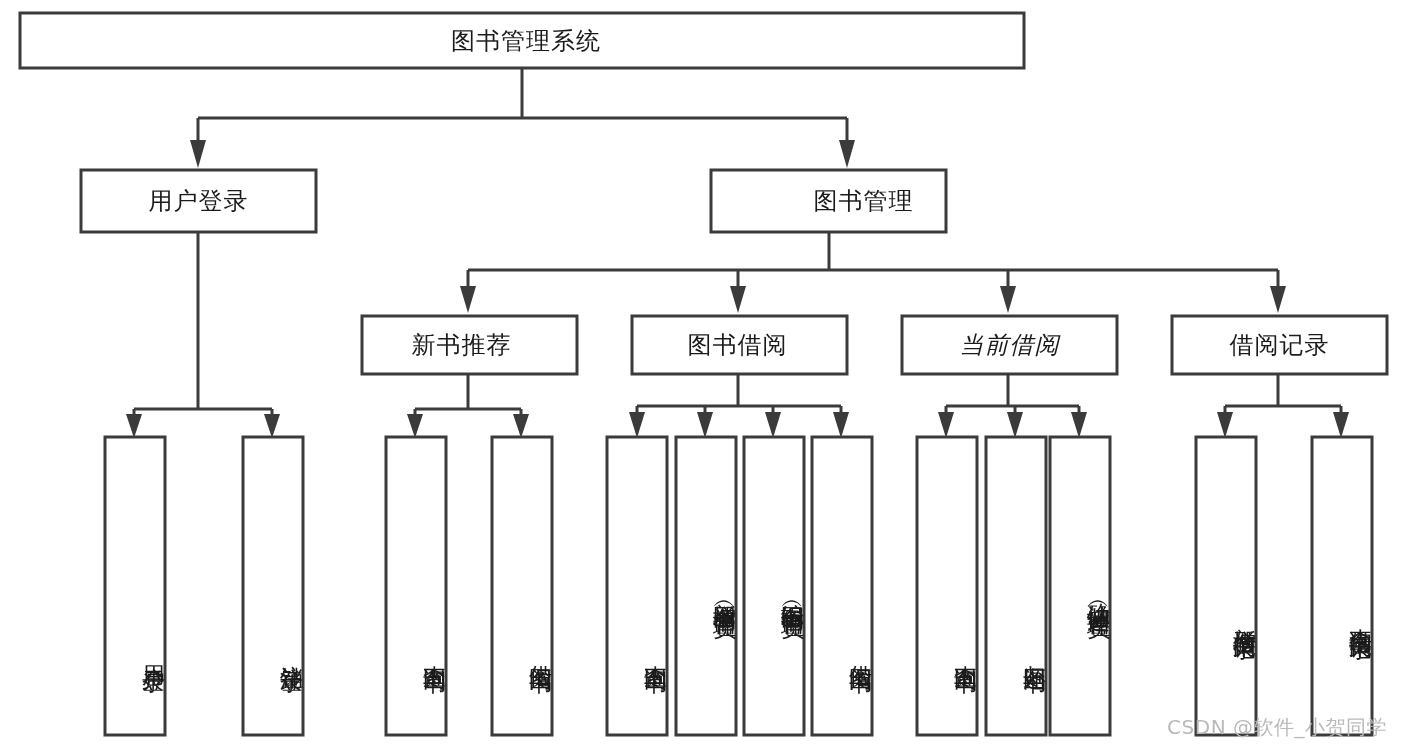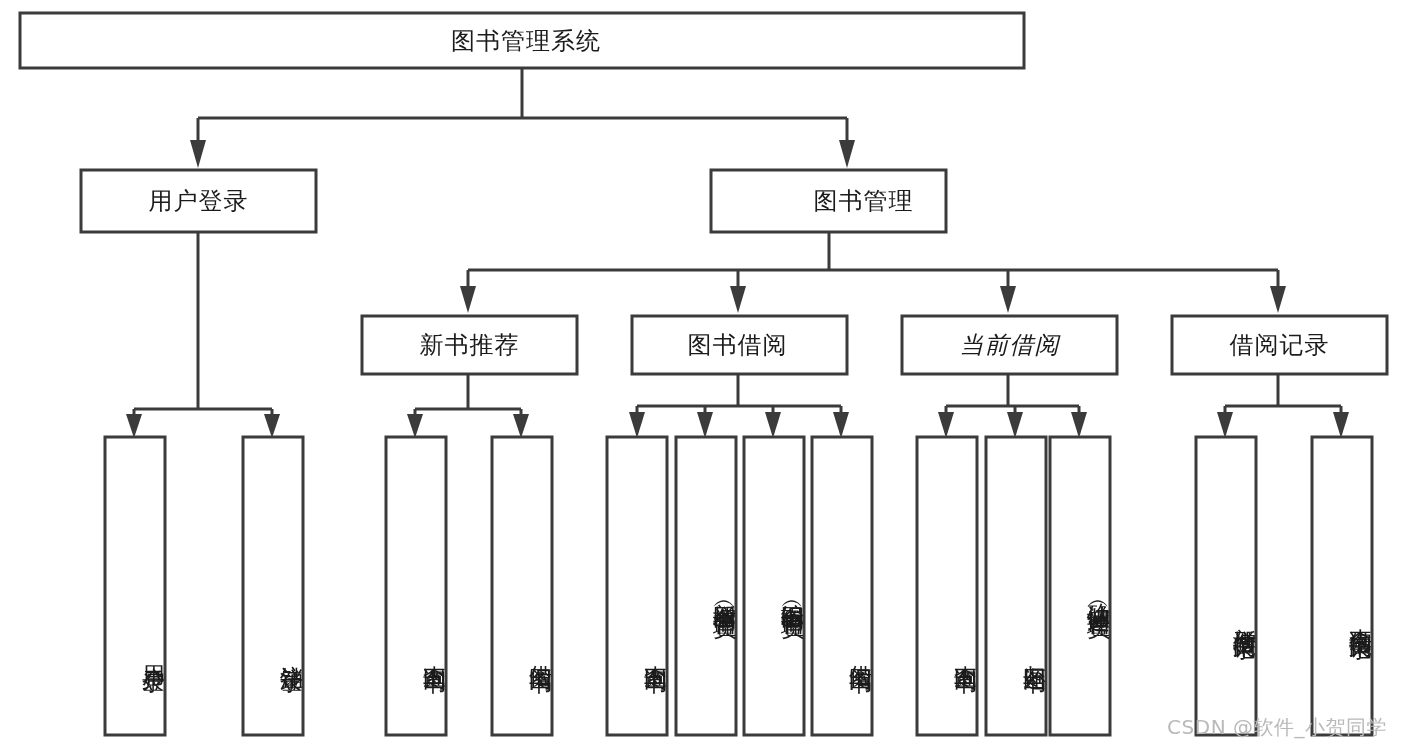--- a/index.html
+++ b/index.html
@@ -197,21 +197,21 @@
 
     <rect class="node-box" x="1196" y="437" width="60" height="298"></rect>
     <rect class="node-box" x="1312" y="437" width="60" height="298"></rect>
   </svg>
 
   <div class="h-label" style="left:34px; top:13px; width:984px; height:55px;">图书管理系统</div>
 
   <div class="h-label" style="left:81px; top:170px; width:235px; height:62px;">用户登录</div>
   <div class="h-label" style="left:711px; top:170px; width:281px; height:62px;margin-left:12px;">图书管理</div>
 
-  <div class="h-label" style="left:362px; top:316px; width:215px; height:57px;">新书推荐</div>
+  <div class="h-label" style="left:354px; top:316px; width:215px; height:57px;">新书推荐</div>
   <div class="h-label" style="left:632px; top:316px; width:211px; height:58px;">图书借阅</div>
   <div class="h-label" style="left:902px; top:316px; width:215px; height:58px;font-style:italic;">当前借阅</div>
   <div class="h-label" style="left:1172px; top:316px; width:215px; height:58px;">借阅记录</div>
 
   <div class="vert-text-holder" style="left:105px; top:437px; width:60px; height:298px; padding-top:65px;">用户登录</div>
   <div class="vert-text-holder" style="left:243px; top:437px; width:60px; height:298px; padding-top:65px;">注销登录</div>
 
   <div class="vert-text-holder" style="left:386px; top:437px; width:60px; height:298px; padding-top:65px;">查询图书</div>
   <div class="vert-text-holder" style="left:492px; top:437px; width:60px; height:298px; padding-top:65px;">借阅图书</div>
 

